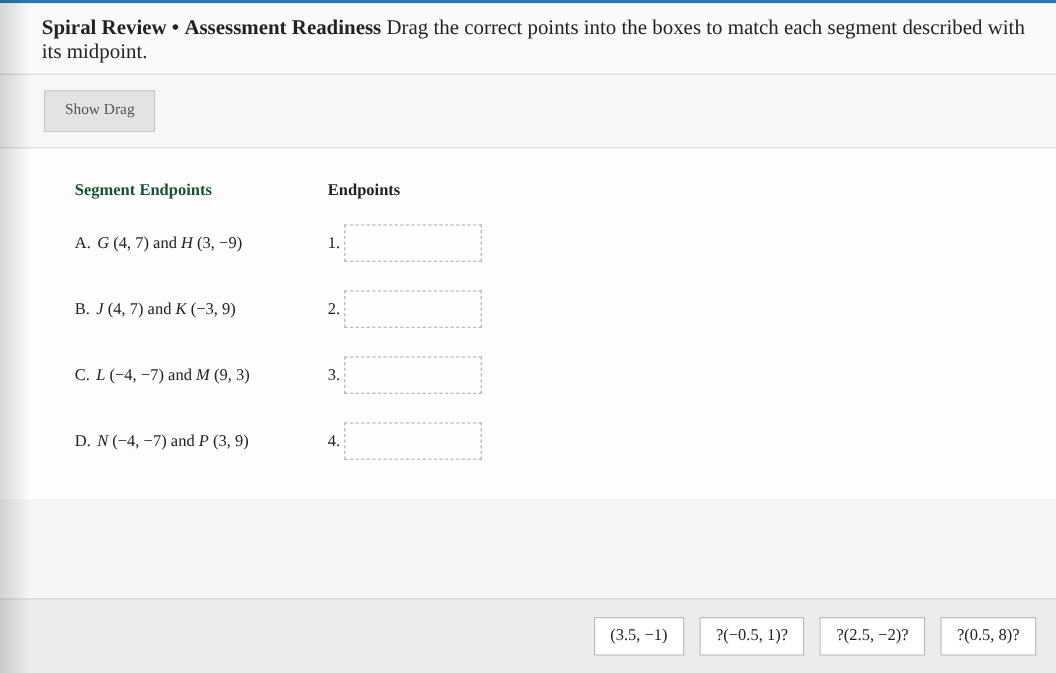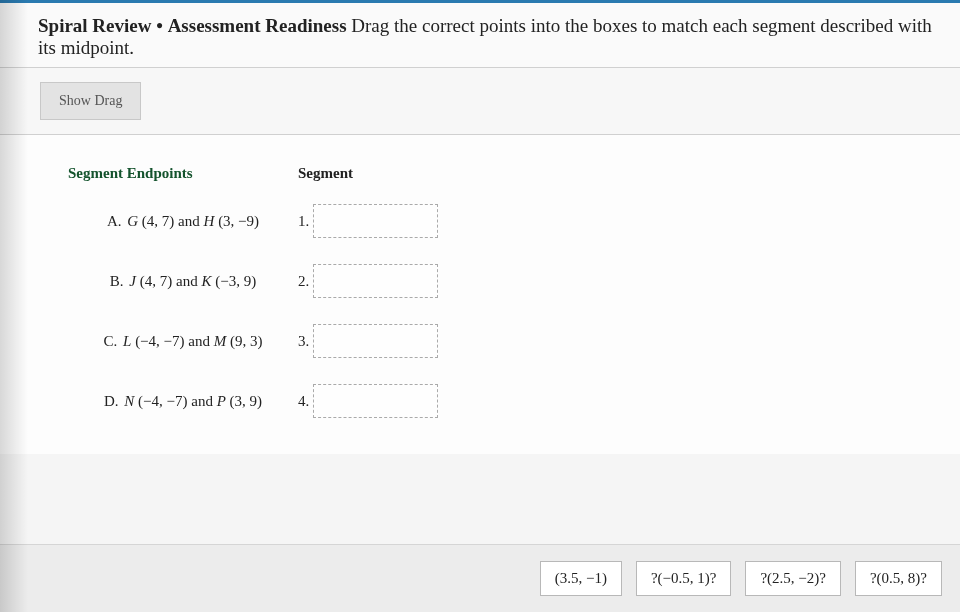--- a/index.html
+++ b/index.html
@@ -62,21 +62,20 @@
       font-weight: bold;
       font-size: 15px;
       color: #222;
     }
     .item-row {
       display: flex;
       align-items: center;
       margin-bottom: 26px;
       font-size: 15px;
       color: #222;
-      text-align: center;
     }
     .endpoint-text {
       width: 230px;
     }
     .endpoint-text .letter {
       margin-right: 2px;
     }
     .endpoint-text .mathvar {
       font-style: italic;
     }
@@ -135,21 +134,21 @@
 </div>
 
 <div class="hints-bar">
   <button class="show-hints-btn">Show Drag</button>
 </div>
 
 <div class="content-area">
 
   <div class="headers-row">
     <div class="col-endpoints">Segment Endpoints</div>
-    <div class="col-midpoint">Segment</div>
+    <div class="col-midpoint">Endpoints</div>
   </div>
 
   <div class="item-row">
     <div class="endpoint-text">
       <span class="letter">A.</span>
       <span class="mathvar">G</span><span> (4, 7)</span><span> and </span><span class="mathvar">H</span><span> (3, −9)</span>
     </div>
     <span class="num-label">1.</span>
     <div class="drop-target"></div>
   </div>

